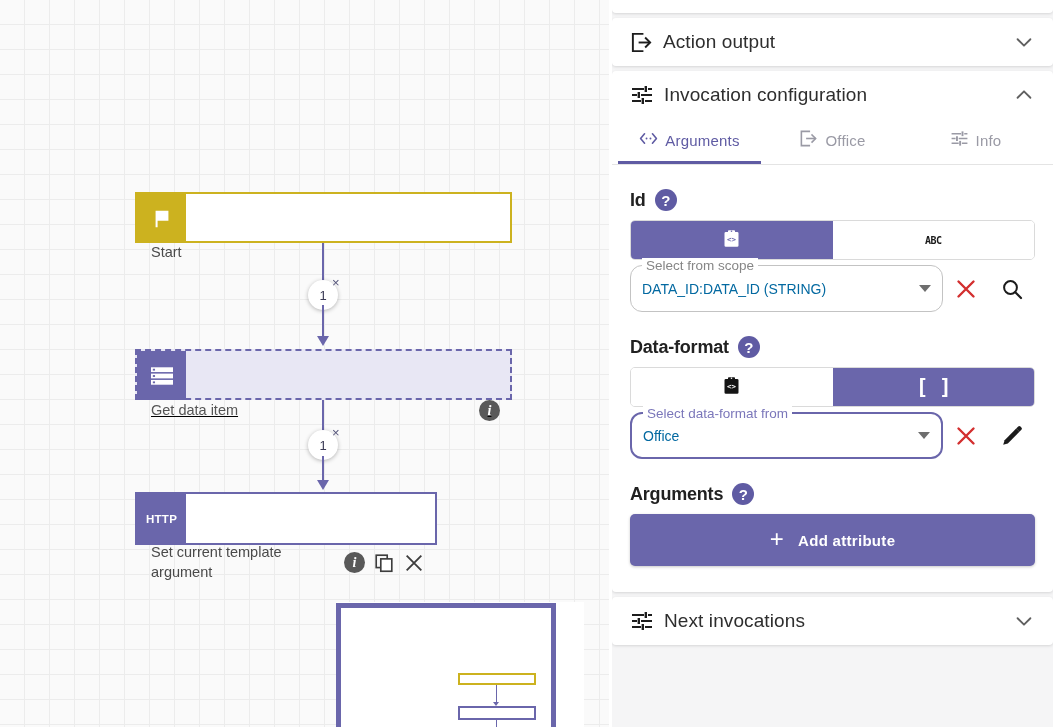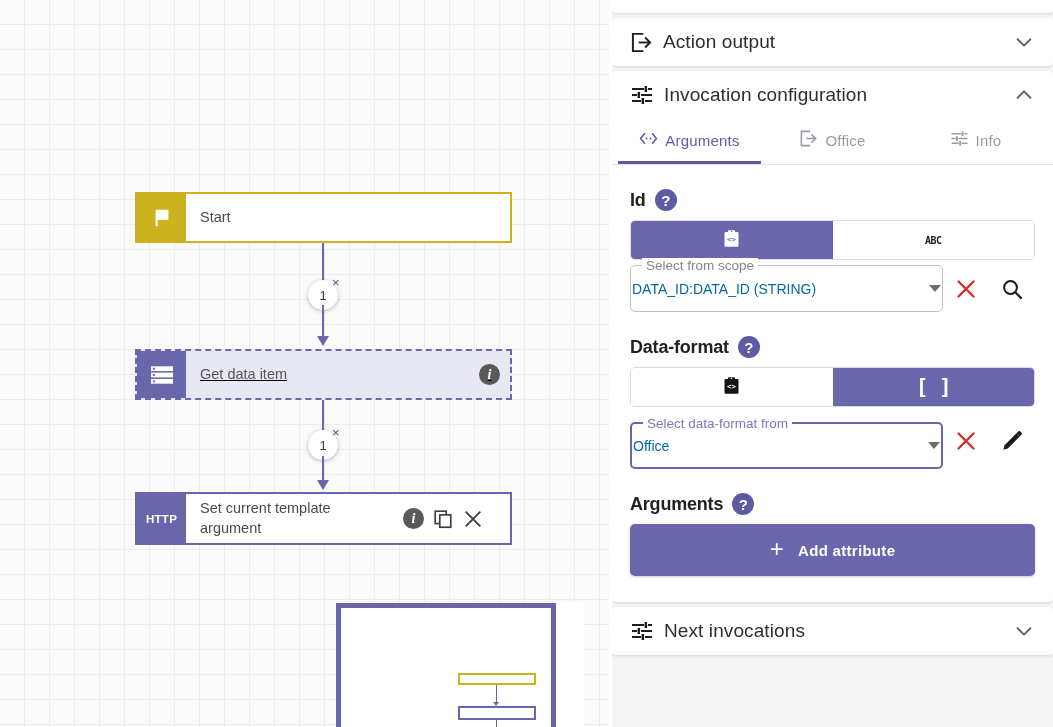--- a/index.html
+++ b/index.html
@@ -25,20 +25,21 @@
     background-position: -1px -1px;
     overflow: hidden;
   }
 
   
   .node {
     position: absolute;
     display: flex;
     align-items: stretch;
     box-sizing: border-box;
+    flex-direction: column;
   }
   .node-icon {
     width: 49px;
     display: flex; align-items: center; justify-content: center;
     flex: 0 0 49px;
   }
   .node-body {
     flex: 1 1 auto;
     display: flex; align-items: center;
     padding: 0 10px 0 14px;
@@ -61,21 +62,21 @@
     left: 135px; top: 349px; width: 377px; height: 51px;
     border: 2px dashed #6a66ab;
     background: #e8e7f4;
     text-decoration: underline;
   }
   #node-getdata .node-icon { background: #6a66ab; }
   #node-getdata .node-body { color: #555; }
 
   
   #node-http {
-    left: 135px; top: 492px; width: 377px; height: 53px;
+    left: 135px; top: 492px; width: 302px; height: 53px;
     border: 2px solid #6a66ab;
     background: #ffffff;
   }
   #node-http .node-icon {
     background: #6a66ab;
     color: #fff; font-size: 11.5px; font-weight: bold;
     letter-spacing: .3px;
   }
   #node-http .node-label {
     font-size: 14.5px; color: #4a4a4a; max-width: 195px;
@@ -248,27 +249,27 @@
     letter-spacing: -1px;
   }
 
   
   .select-row { display: flex; align-items: center; gap: 0; margin-top: -3px; }
   .select-wrap {
     position: relative;
     flex: 1 1 auto;
     height: 47px;
     border: 1px solid #c3c3c3;
-    border-radius: 5px;
+    border-radius: 12px;
     background: #fff;
     display: flex; align-items: center;
-    padding: 0 1px;
+    padding: 0 11px;
     cursor: pointer;
   }
-  .select-wrap.focused { border: 2px solid #6a66ab; margin-top: 10px; }
+  .select-wrap.focused { border: 2px solid #6a66ab; }
   .select-float-label {
     position: absolute;
     top: -8px; left: 11px;
     background: #fff;
     padding: 0 4px;
     font-size: 13.5px;
     color: #868686;
     pointer-events: none;
   }
   .select-wrap.focused .select-float-label { color: #7b77ba; }

